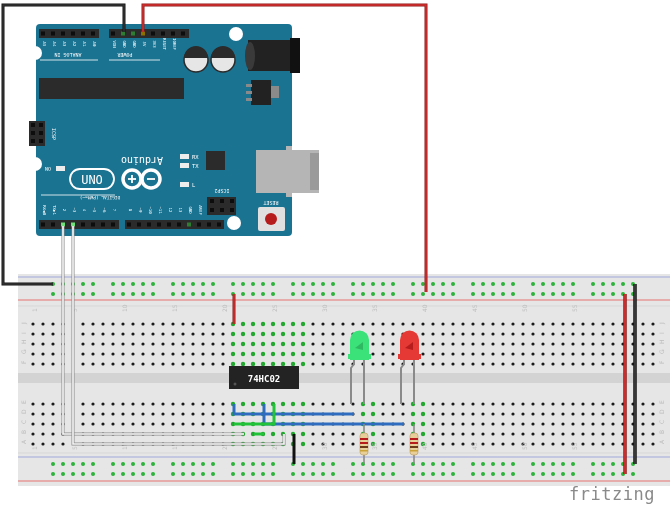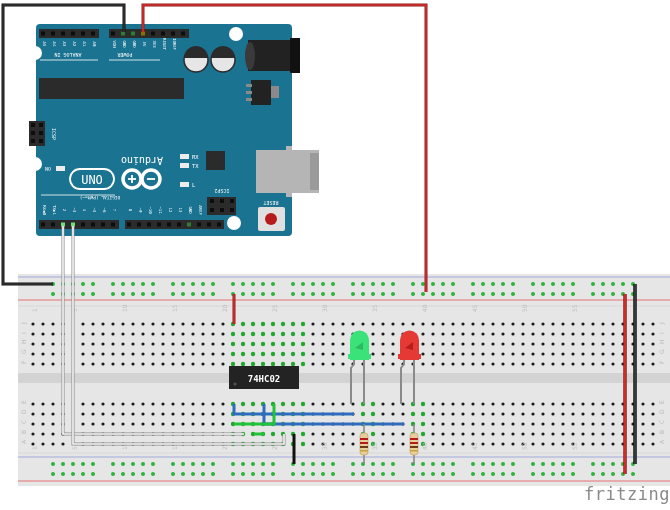--- a/index.html
+++ b/index.html
@@ -1,20 +1,20 @@
 <!DOCTYPE html>
 <html><head>
 <meta charset="utf-8">
 <style>
   html,body{margin:0;padding:0;background:#ffffff;}
   body{width:670px;height:510px;position:relative;overflow:hidden;font-family:"DejaVu Sans",sans-serif;}
   svg{position:absolute;left:0;top:0;}
   .lbl{font-family:"DejaVu Sans Mono",monospace;fill:#ffffff;}
   .bbnum{font-family:"DejaVu Sans",sans-serif;font-size:6px;fill:#bdbdbd;}
-  .fritz{position:absolute;right:0;bottom:6px;font-family:"DejaVu Sans Mono",monospace;font-size:17px;color:#8a8a8a;letter-spacing:0.5px;}
+  .fritz{position:absolute;right:15px;bottom:6px;font-family:"DejaVu Sans Mono",monospace;font-size:17px;color:#8a8a8a;letter-spacing:0.5px;}
 </style>
 </head>
 <body>
 
 <svg id="scene" width="670" height="510" viewBox="0 0 670 510">
 
   <g id="breadboard">
     <rect x="18" y="274" width="652" height="212" fill="#e6e6e6"></rect>
     <line x1="18" y1="277" x2="670" y2="277" stroke="#9fa8da" stroke-width="1.2"></line>
     <line x1="18" y1="300" x2="670" y2="300" stroke="#e57373" stroke-width="1.2"></line>

